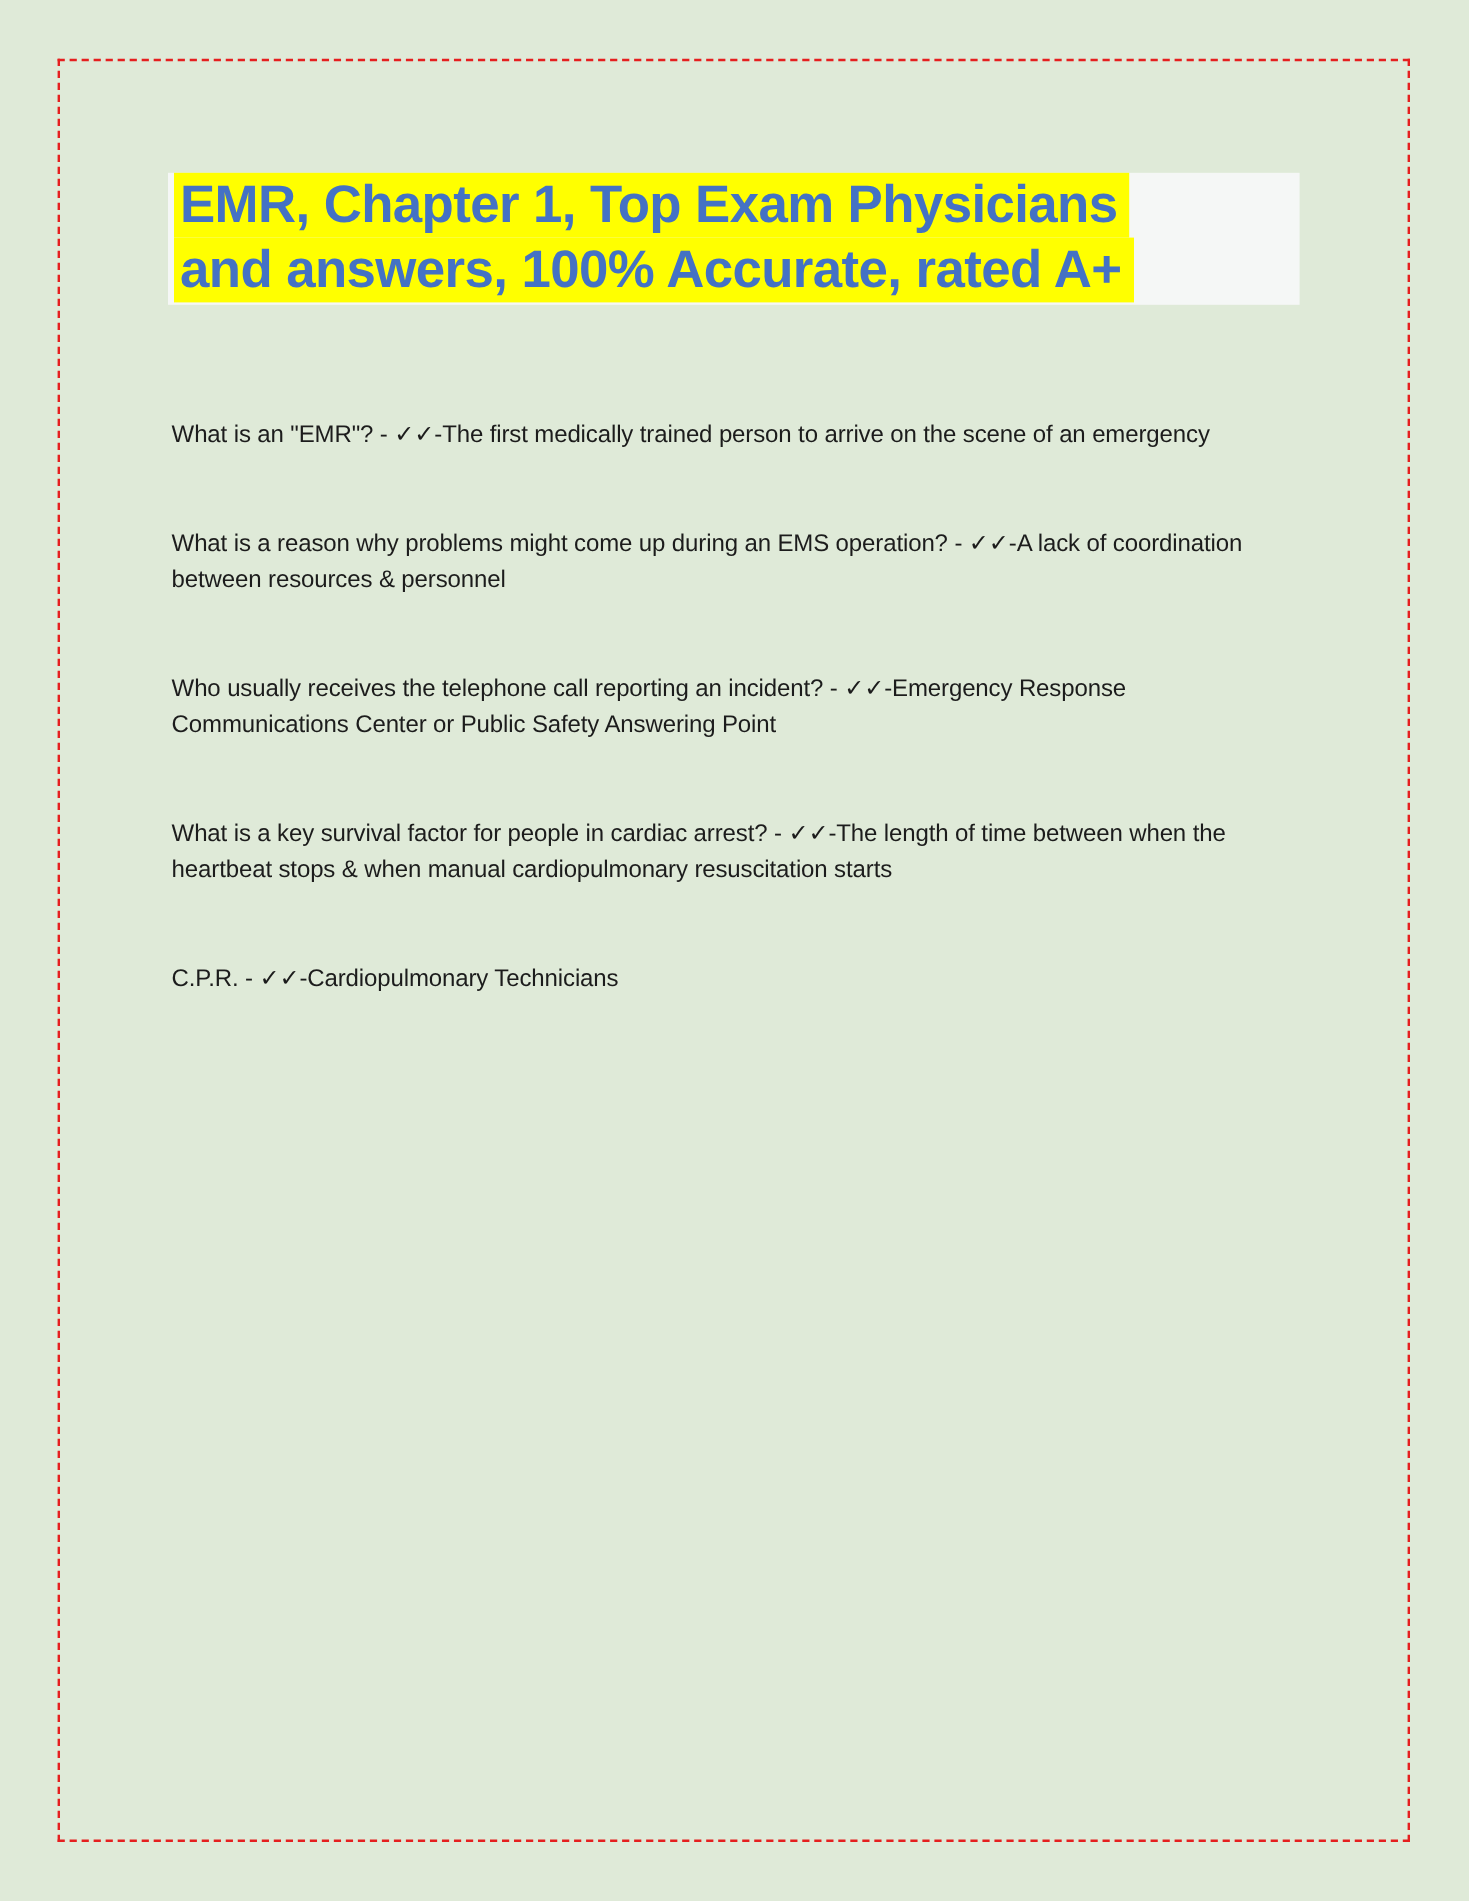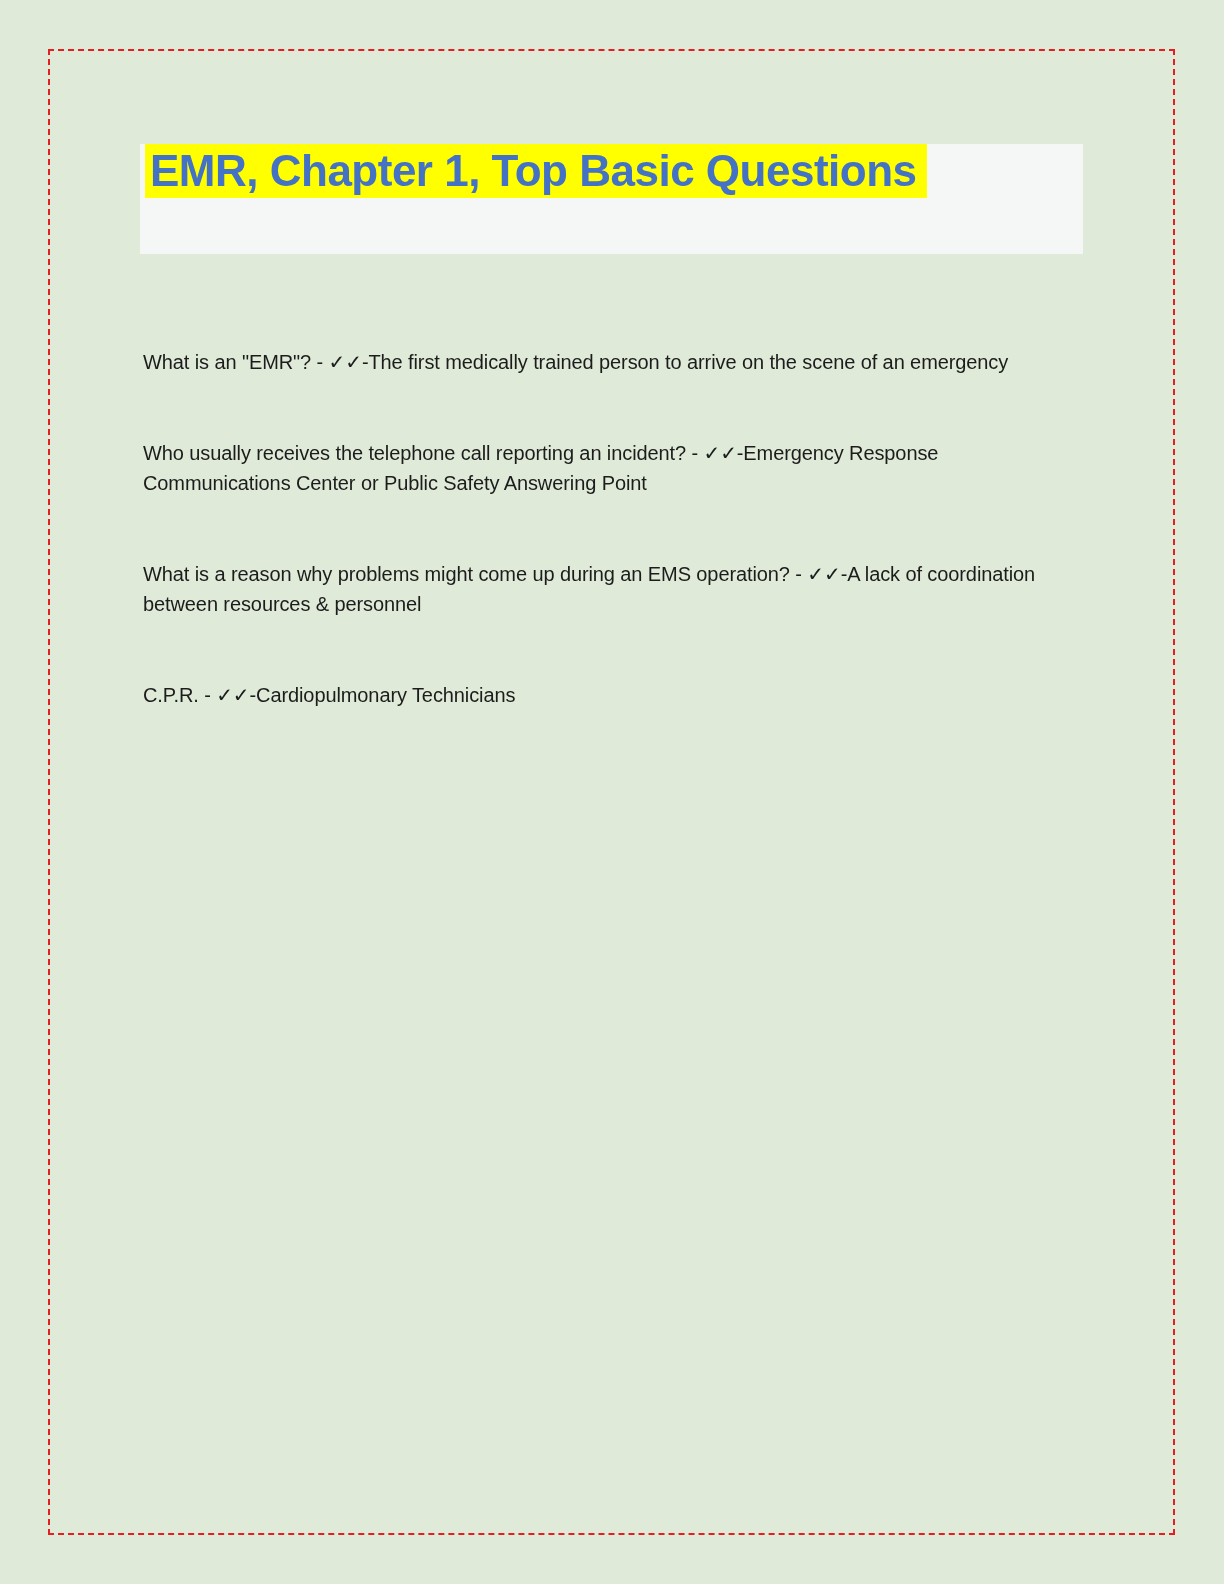--- a/index.html
+++ b/index.html
@@ -57,31 +57,33 @@
   }
 </style>
 </head>
 <body>
 
 <div class="border-frame"></div>
 
 <div class="title-underlay"></div>
 
 <h1 class="page-title">
-  <span class="title-line">EMR, Chapter 1, Top Basic Questions</span>
+  <span class="title-line">EMR, Chapter 1, Top Exam Physicians</span>
+  <span class="title-line">and answers, 100% Accurate, rated A+</span>
 </h1>
 
 <div class="qa-list">
 
     <p class="qa-item">What is an "EMR"? - ✓✓-The first medically trained person to arrive on the scene of an emergency</p>
 
 
+    <p class="qa-item">What is a reason why problems might come up during an EMS operation? - ✓✓-A lack of coordination between resources &amp; personnel</p>
+
     <p class="qa-item">Who usually receives the telephone call reporting an incident? - ✓✓-Emergency Response Communications Center or Public Safety Answering Point</p>
-
-    <p class="qa-item">What is a reason why problems might come up during an EMS operation? - ✓✓-A lack of coordination between resources &amp; personnel</p>
 
 
 
 
+    <p class="qa-item">What is a key survival factor for people in cardiac arrest? - ✓✓-The length of time between when the heartbeat stops &amp; when manual cardiopulmonary resuscitation starts</p>
 
     <p class="qa-item">C.P.R. - ✓✓-Cardiopulmonary Technicians</p>
 
   </div>
 
 </body></html>

